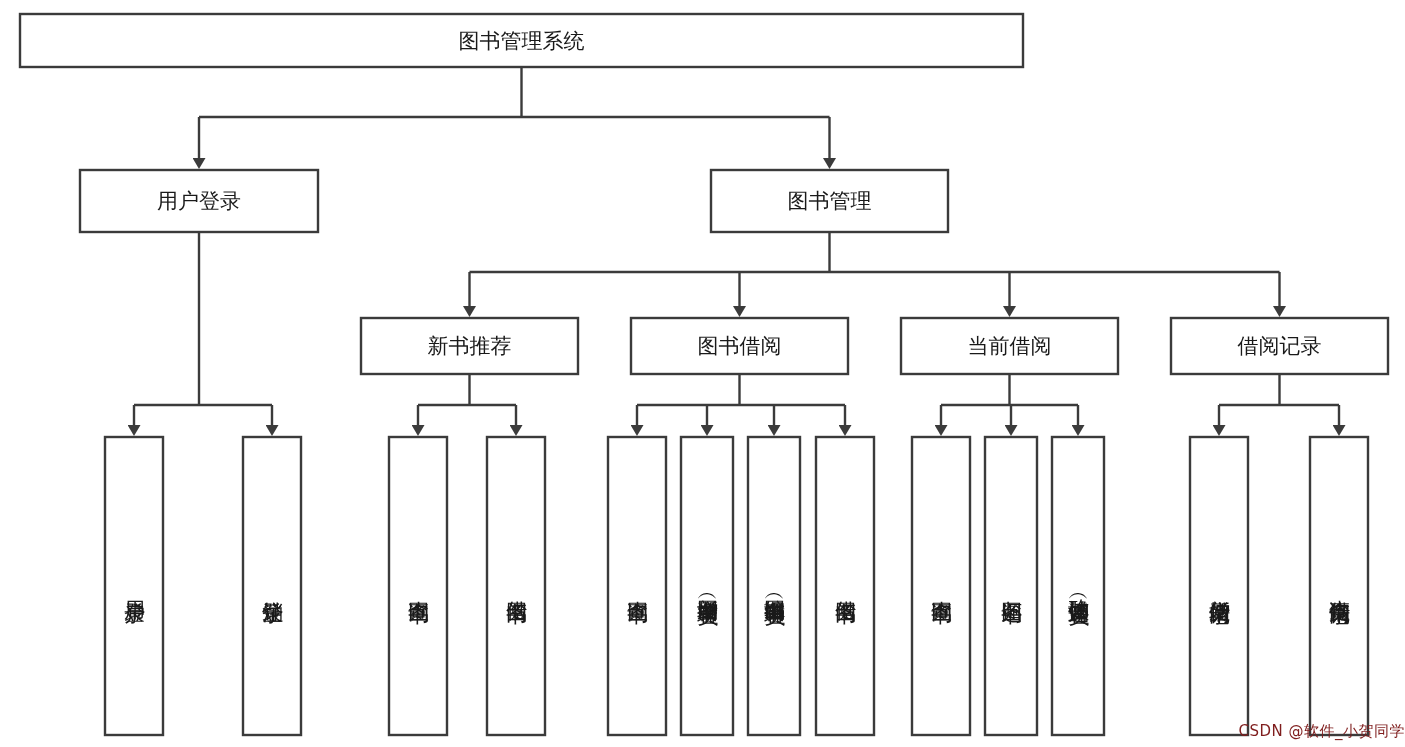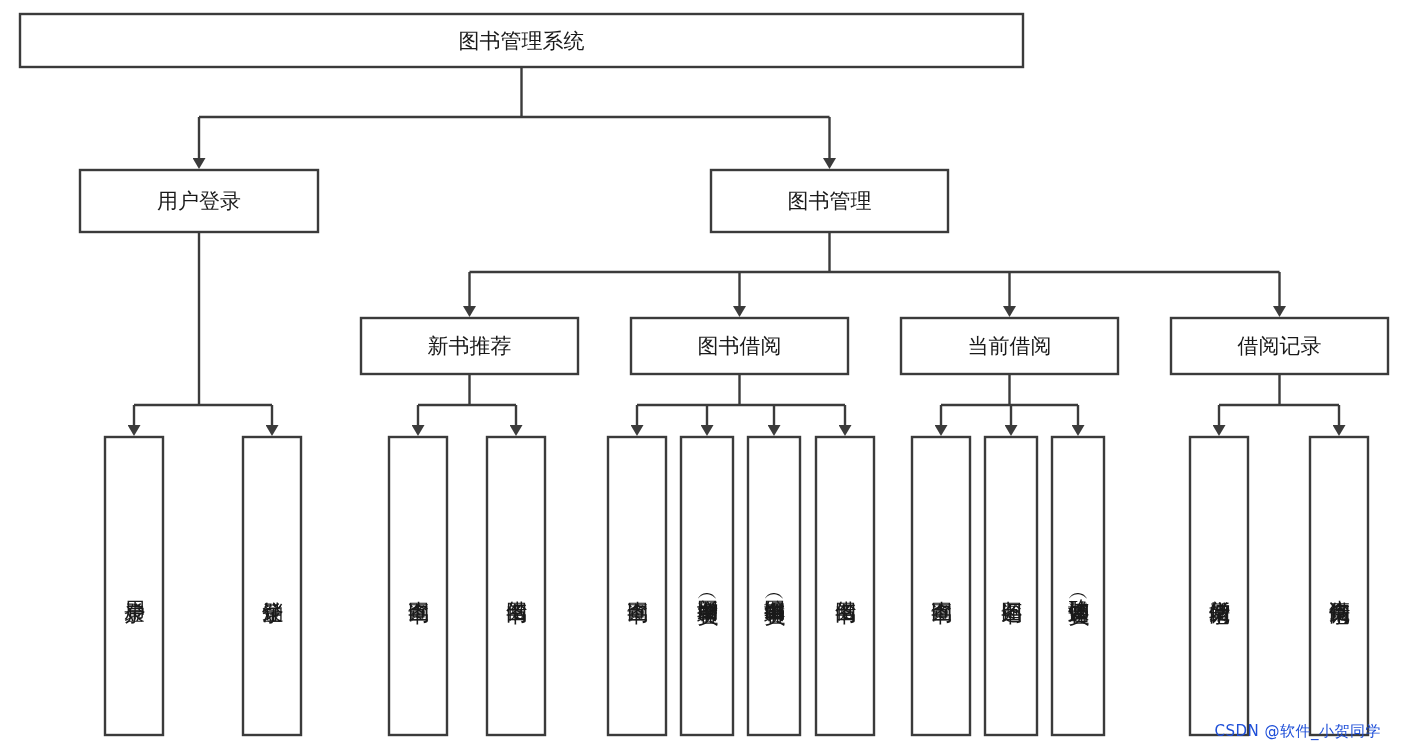--- a/index.html
+++ b/index.html
@@ -19,23 +19,23 @@
     position:absolute;display:flex;align-items:center;justify-content:center;
     pointer-events:none;
   }
   .vlabel-text{
     writing-mode:vertical-rl;text-orientation:upright;
     font-family:"DejaVu Sans","Liberation Sans",sans-serif;
     font-size:21px;color:#1a1a1a;line-height:1.12;letter-spacing:1px;
     white-space:nowrap;
   }
   .watermark{
-    position:absolute;right:24px;bottom:6px;
+    position:absolute;right:0;bottom:6px;
     font-family:"DejaVu Sans","Liberation Sans",sans-serif;
-    font-size:15px;color:#1d4ed8;letter-spacing:.5px;white-space:nowrap;
+    font-size:15px;color:#7f1d1d;letter-spacing:.5px;white-space:nowrap;
   }
 </style>
 </head>
 <body>
 
 <svg id="canvas" viewBox="0 0 1405 747">
   <defs>
     <marker id="ah" markerWidth="11" markerHeight="13" refX="1" refY="6.5" orient="auto" markerUnits="userSpaceOnUse">
       <path class="arrow-head" d="M0,0 L11,6.5 L0,13 Z"></path>
     </marker>

